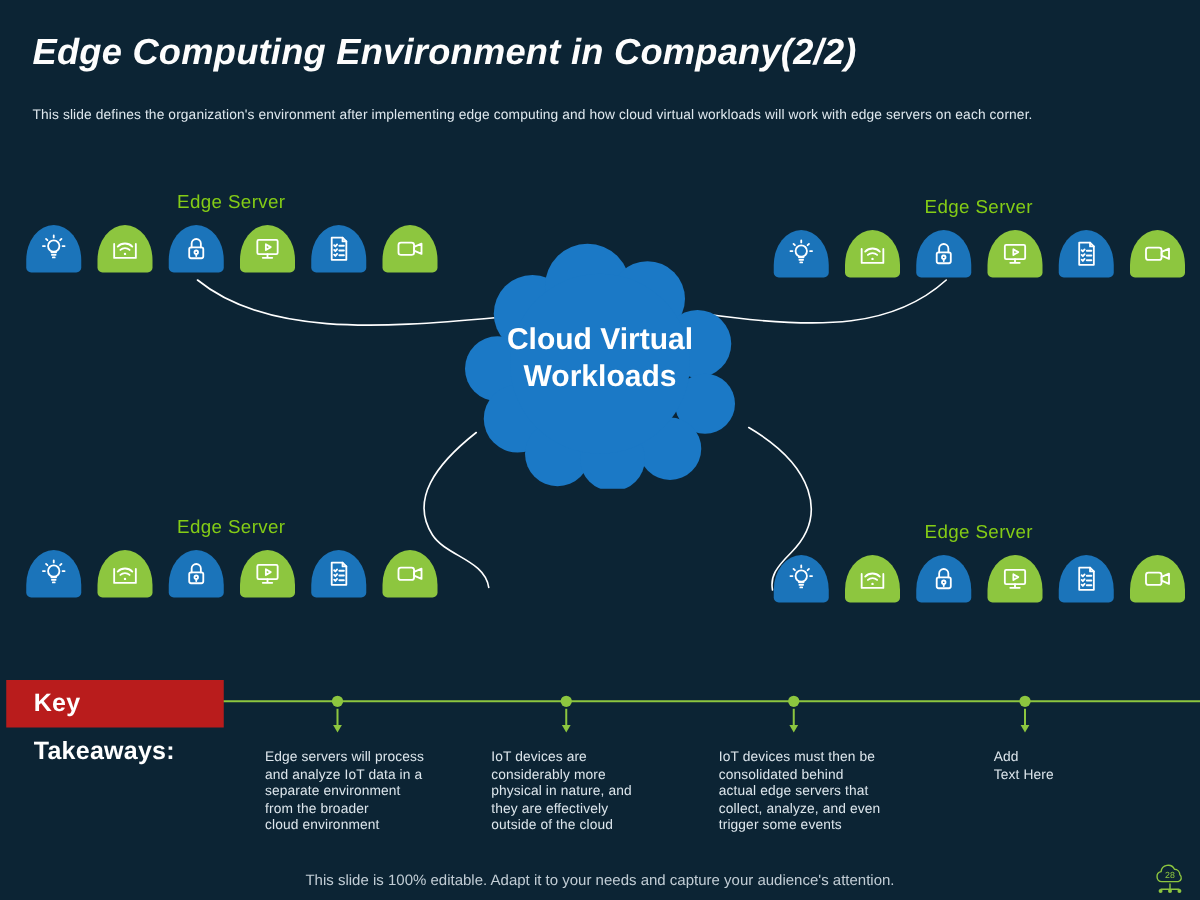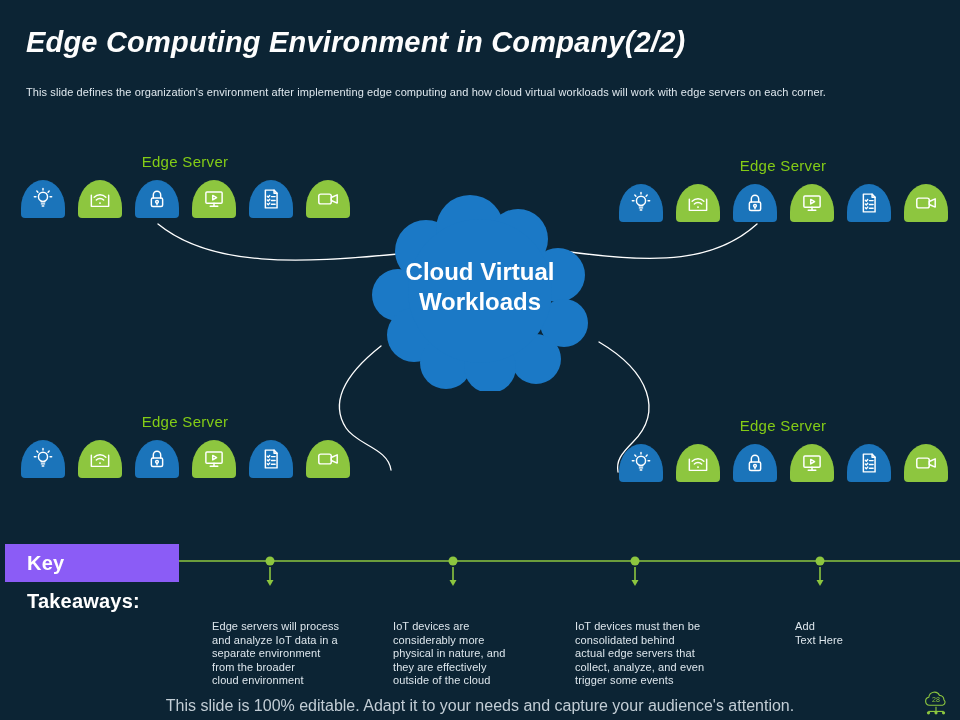--- a/index.html
+++ b/index.html
@@ -36,33 +36,33 @@
   .cloudwrap{position:absolute;left:368px;top:183px;width:224px;height:208px;}
   .cloudwrap svg{position:absolute;inset:0;}
   .cloudlabel{
     position:absolute;inset:0;display:flex;align-items:center;justify-content:center;
     text-align:center;font-size:24px;font-weight:bold;line-height:1.25;
     white-space:pre-line;color:#ffffff;
   }
 
   
   .kt-box{
-    position:absolute;left:5px;top:544px;width:174px;height:38px;background:#8b5cf6;
+    position:absolute;left:5px;top:544px;width:174px;height:38px;background:#b91c1c;
     color:#fff;font-size:20px;font-weight:bold;line-height:38px;padding-left:22px;
     box-sizing:border-box;letter-spacing:.2px;
   }
   .kt-svg{position:absolute;left:0;top:540px;width:960px;height:60px;pointer-events:none;}
   .kt-item{
-    position:absolute;top:620px;width:172px;font-size:11px;line-height:13.5px;
+    position:absolute;top:600px;width:172px;font-size:11px;line-height:13.5px;
     color:#dde6ec;white-space:pre-line;letter-spacing:.1px;
   }
   .kt-1{left:212px;} .kt-2{left:393px;} .kt-3{left:575px;} .kt-4{left:795px;}
 
   
-  .footer-note{position:absolute;left:0;top:697px;width:960px;text-align:center;font-size:16px;color:#c2cdd5;}
+  .footer-note{position:absolute;left:0;top:697px;width:960px;text-align:center;font-size:12px;color:#c2cdd5;}
   .page-badge{position:absolute;left:918px;top:686px;width:36px;height:32px;}
   .page-badge svg{display:block;}
 </style>
 </head>
 <body>
 
 <div class="slide">
 
   <div class="title">Edge Computing Environment in Company(2/2)</div>
   <div class="subtitle">This slide defines the organization's environment after implementing edge computing and how cloud virtual workloads will work with edge servers on each corner.</div>

